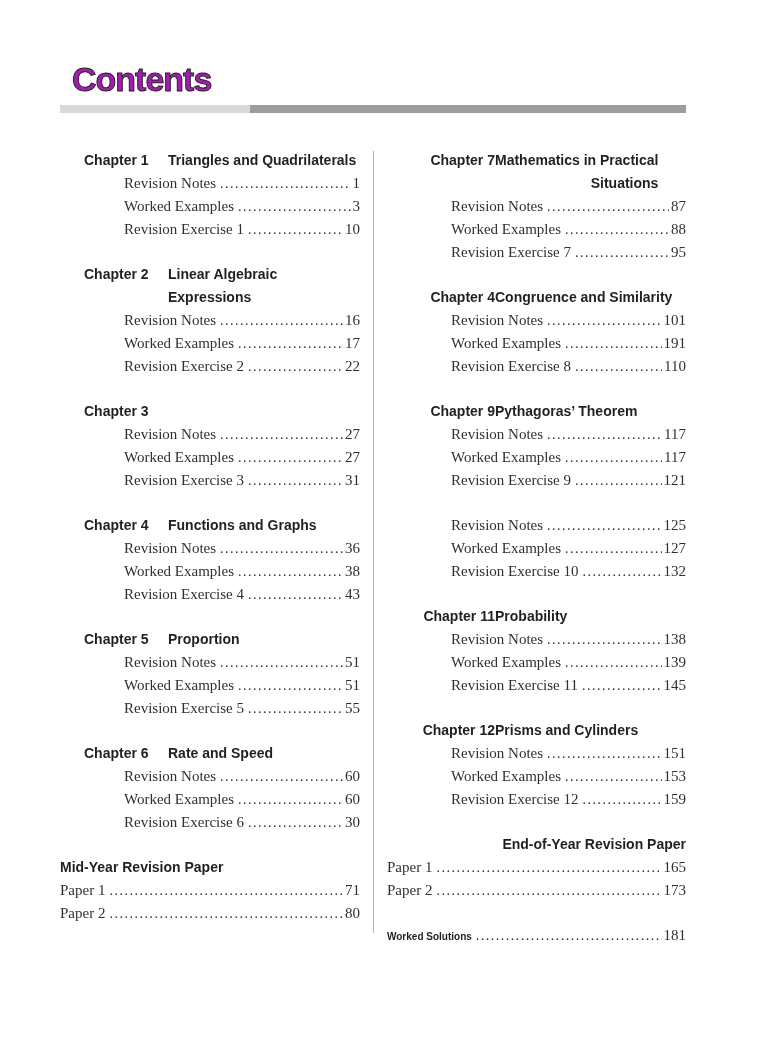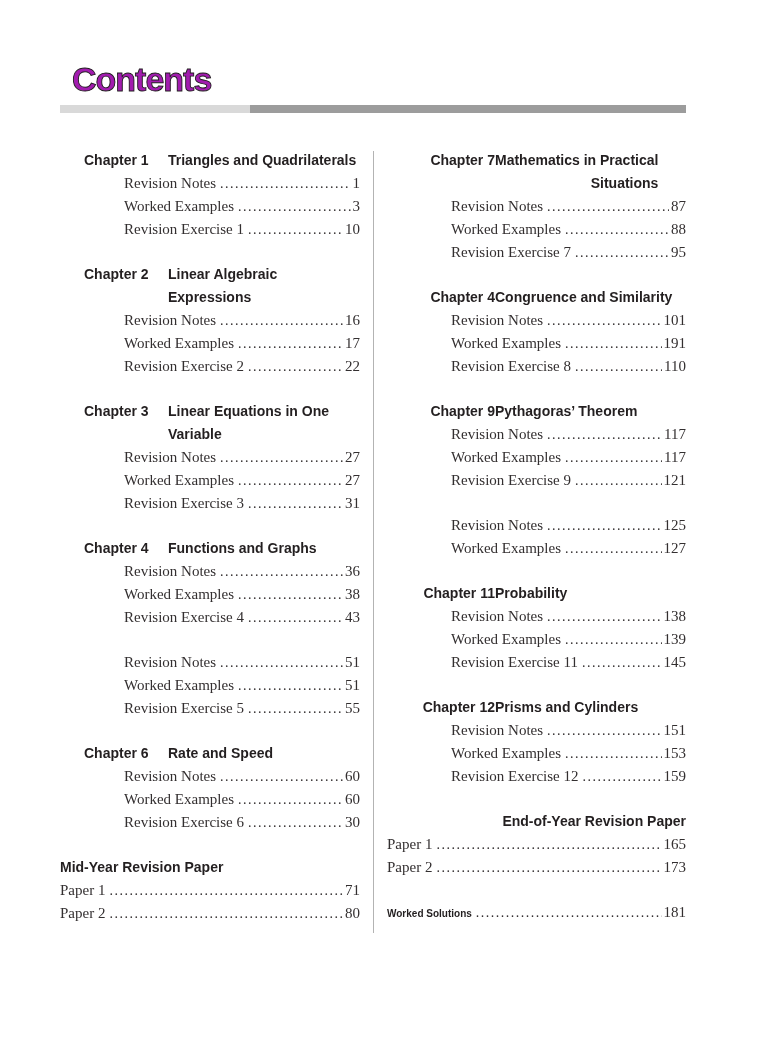--- a/index.html
+++ b/index.html
@@ -98,24 +98,20 @@
               <div class="toc-line">
                 <span class="lbl serif">Revision Exercise 2</span>
                 <span class="leader"></span>
                 <span class="pg">22</span>
               </div>
             </div>
           </div>
           <div class="block">
             <div class="chap-head">
               <span class="chap-label">Chapter 3</span>
-              <div class="chap-title">
-                <div class="chap-title-line">Linear Equations in One</div>
-                <div class="chap-title-line">Variable</div>
-              </div>
             </div>
             <div class="chap-entries">
               <div class="toc-line">
                 <span class="lbl serif">Revision Notes</span>
                 <span class="leader"></span>
                 <span class="pg">27</span>
               </div>
               <div class="toc-line">
                 <span class="lbl serif">Worked Examples</span>
                 <span class="leader"></span>
@@ -147,20 +143,26 @@
                 <span class="pg">38</span>
               </div>
               <div class="toc-line">
                 <span class="lbl serif">Revision Exercise 4</span>
                 <span class="leader"></span>
                 <span class="pg">43</span>
               </div>
             </div>
           </div>
           <div class="block">
+            <div class="chap-head">
+              <span class="chap-label">Chapter 5</span>
+              <div class="chap-title">
+                <div class="chap-title-line">Proportion</div>
+              </div>
+            </div>
             <div class="chap-entries">
               <div class="toc-line">
                 <span class="lbl serif">Revision Notes</span>
                 <span class="leader"></span>
                 <span class="pg">51</span>
               </div>
               <div class="toc-line">
                 <span class="lbl serif">Worked Examples</span>
                 <span class="leader"></span>
                 <span class="pg">51</span>
@@ -292,20 +294,25 @@
             <div class="chap-entries">
               <div class="toc-line">
                 <span class="lbl serif">Revision Notes</span>
                 <span class="leader"></span>
                 <span class="pg">125</span>
               </div>
               <div class="toc-line">
                 <span class="lbl serif">Worked Examples</span>
                 <span class="leader"></span>
                 <span class="pg">127</span>
+              </div>
+              <div class="toc-line">
+                <span class="lbl serif">Revision Exercise 10</span>
+                <span class="leader"></span>
+                <span class="pg">132</span>
               </div>
             </div>
           </div>
           <div class="block">
             <div class="chap-head">
               <span class="chap-label">Chapter 11</span>
               <div class="chap-title">
                 <div class="chap-title-line">Probability</div>
               </div>
             </div>

